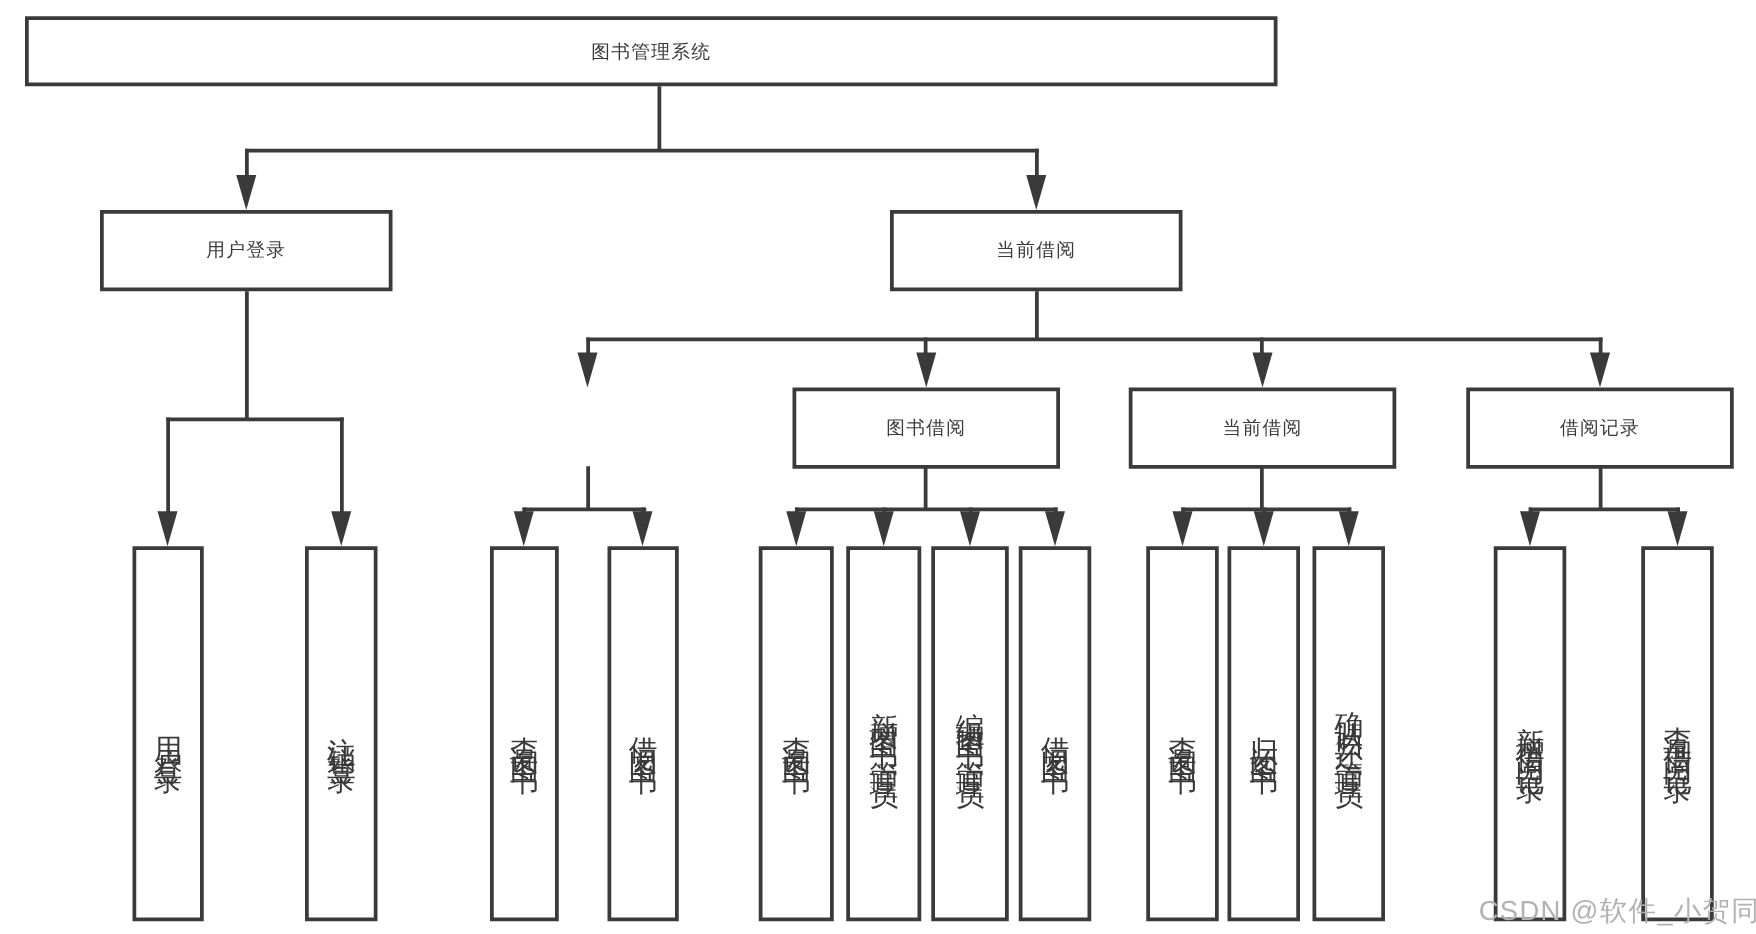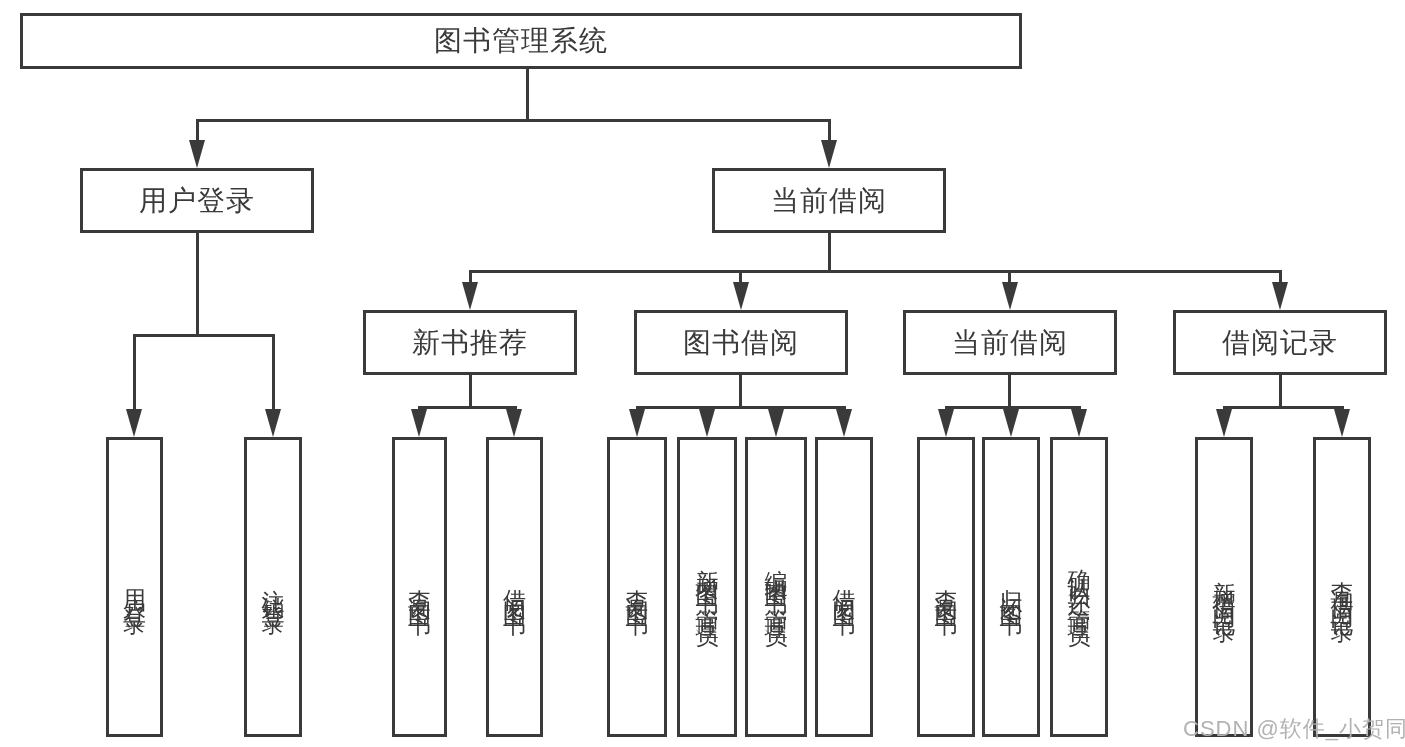--- a/index.html
+++ b/index.html
@@ -20,21 +20,21 @@
   .box{
     position:absolute;
     box-sizing:border-box;
     border:3px solid var(--line);
     background:var(--bg);
     display:flex;
     align-items:center;
     justify-content:center;
     text-align:center;
   }
-  .hlabel{font-size:28px;letter-spacing:1px;line-height:1;}
+  .hlabel{font-size:15px;letter-spacing:1px;line-height:1;}
   .vlabel{
     writing-mode:vertical-rl;
     text-orientation:mixed;
     font-size:23px;
     letter-spacing:8px;
     line-height:1;
   }
   .vl{position:absolute;width:3px;background:var(--line);}
   .hl{position:absolute;height:3px;background:var(--line);}
   .ah{
@@ -62,23 +62,20 @@
     <span class="hlabel">图书管理系统</span>
   </div>
 
   <div class="box" style="left:80px;top:168px;width:234px;height:65px">
     <span class="hlabel">用户登录</span>
   </div>
   <div class="box" style="left:712px;top:168px;width:234px;height:65px">
     <span class="hlabel">当前借阅</span>
   </div>
 
-  <div class="box" style="left:363px;top:310px;width:214px;height:65px">
-    <span class="hlabel">新书推荐</span>
-  </div>
   <div class="box" style="left:903px;top:310px;width:214px;height:65px">
     <span class="hlabel">当前借阅</span>
   </div>
   <div class="box" style="left:634px;top:310px;width:214px;height:65px">
     <span class="hlabel">图书借阅</span>
   </div>
   <div class="box" style="left:1173px;top:310px;width:214px;height:65px">
     <span class="hlabel">借阅记录</span>
   </div>
 

